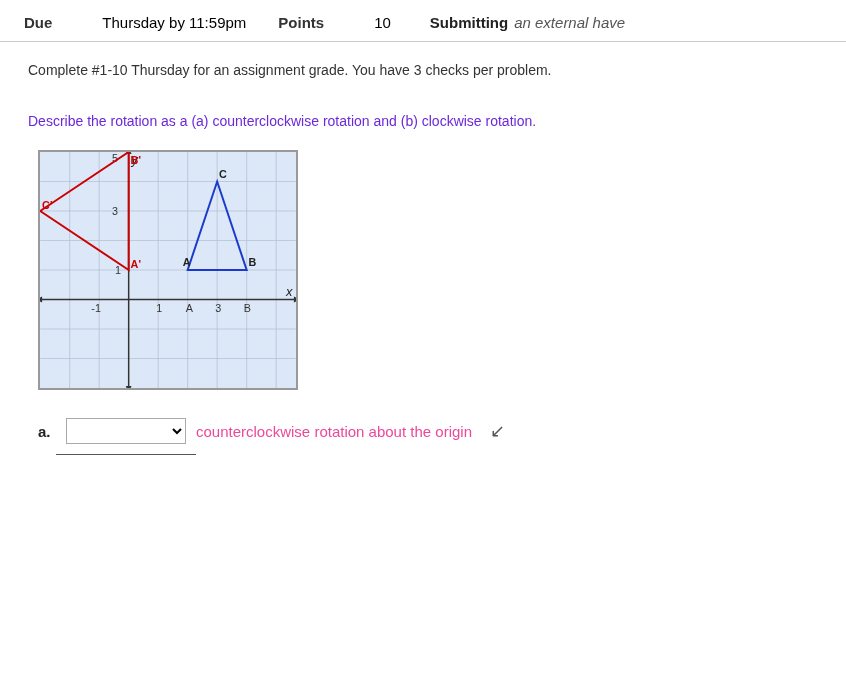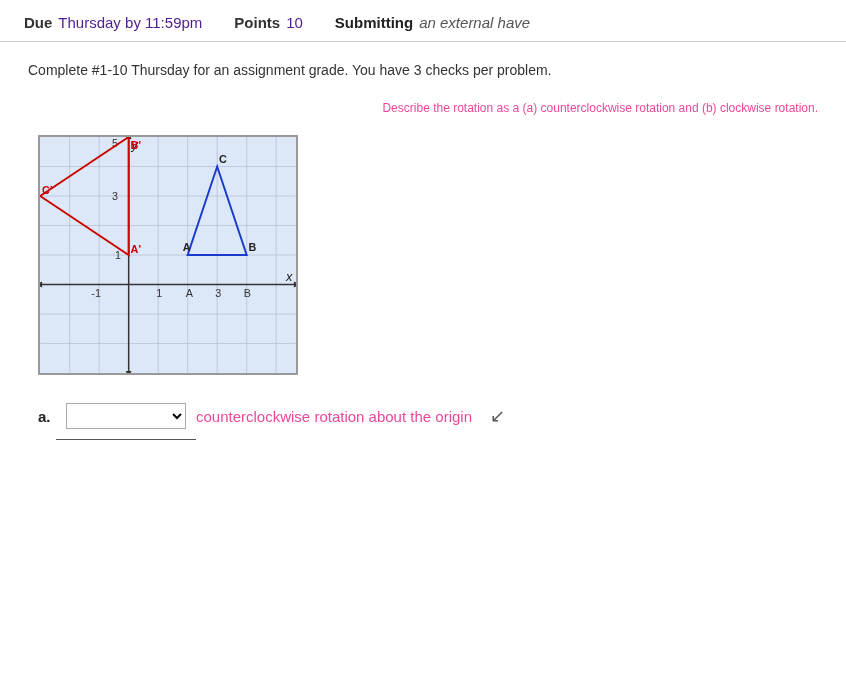--- a/index.html
+++ b/index.html
@@ -21,44 +21,45 @@
     .header-item {
       display: flex;
       align-items: center;
       gap: 6px;
     }
     .header-label {
       font-weight: bold;
       color: #333;
     }
     .header-value {
-      color: #4c1d95;
+      color: #000000;
+      margin-left: 44px;
     }
     .submitting-label {
       font-weight: bold;
+      margin-left: 7px;
     }
     .submitting-value {
       font-style: italic;
       color: #555;
     }
     .body {
       padding: 18px 28px 20px 28px;
     }
     .instructions {
       font-size: 14px;
       color: #333;
+      margin-bottom: 30px;
+      line-height: 1.5;
+    }
+    .question-text {
+      font-size: 14px;
+      color: #6d28d9;
       margin-bottom: 18px;
       line-height: 1.5;
-    }
-    .question-text {
-      font-size: 12px;
-      color: #ec4899;
-      margin-bottom: 18px;
-      line-height: 1.5;
-      text-align: right;
     }
     .graph-area {
       display: flex;
       margin-bottom: 28px;
       margin-left: 10px;
     }
     .graph-container {
       position: relative;
       width: 260px;
       height: 240px;

